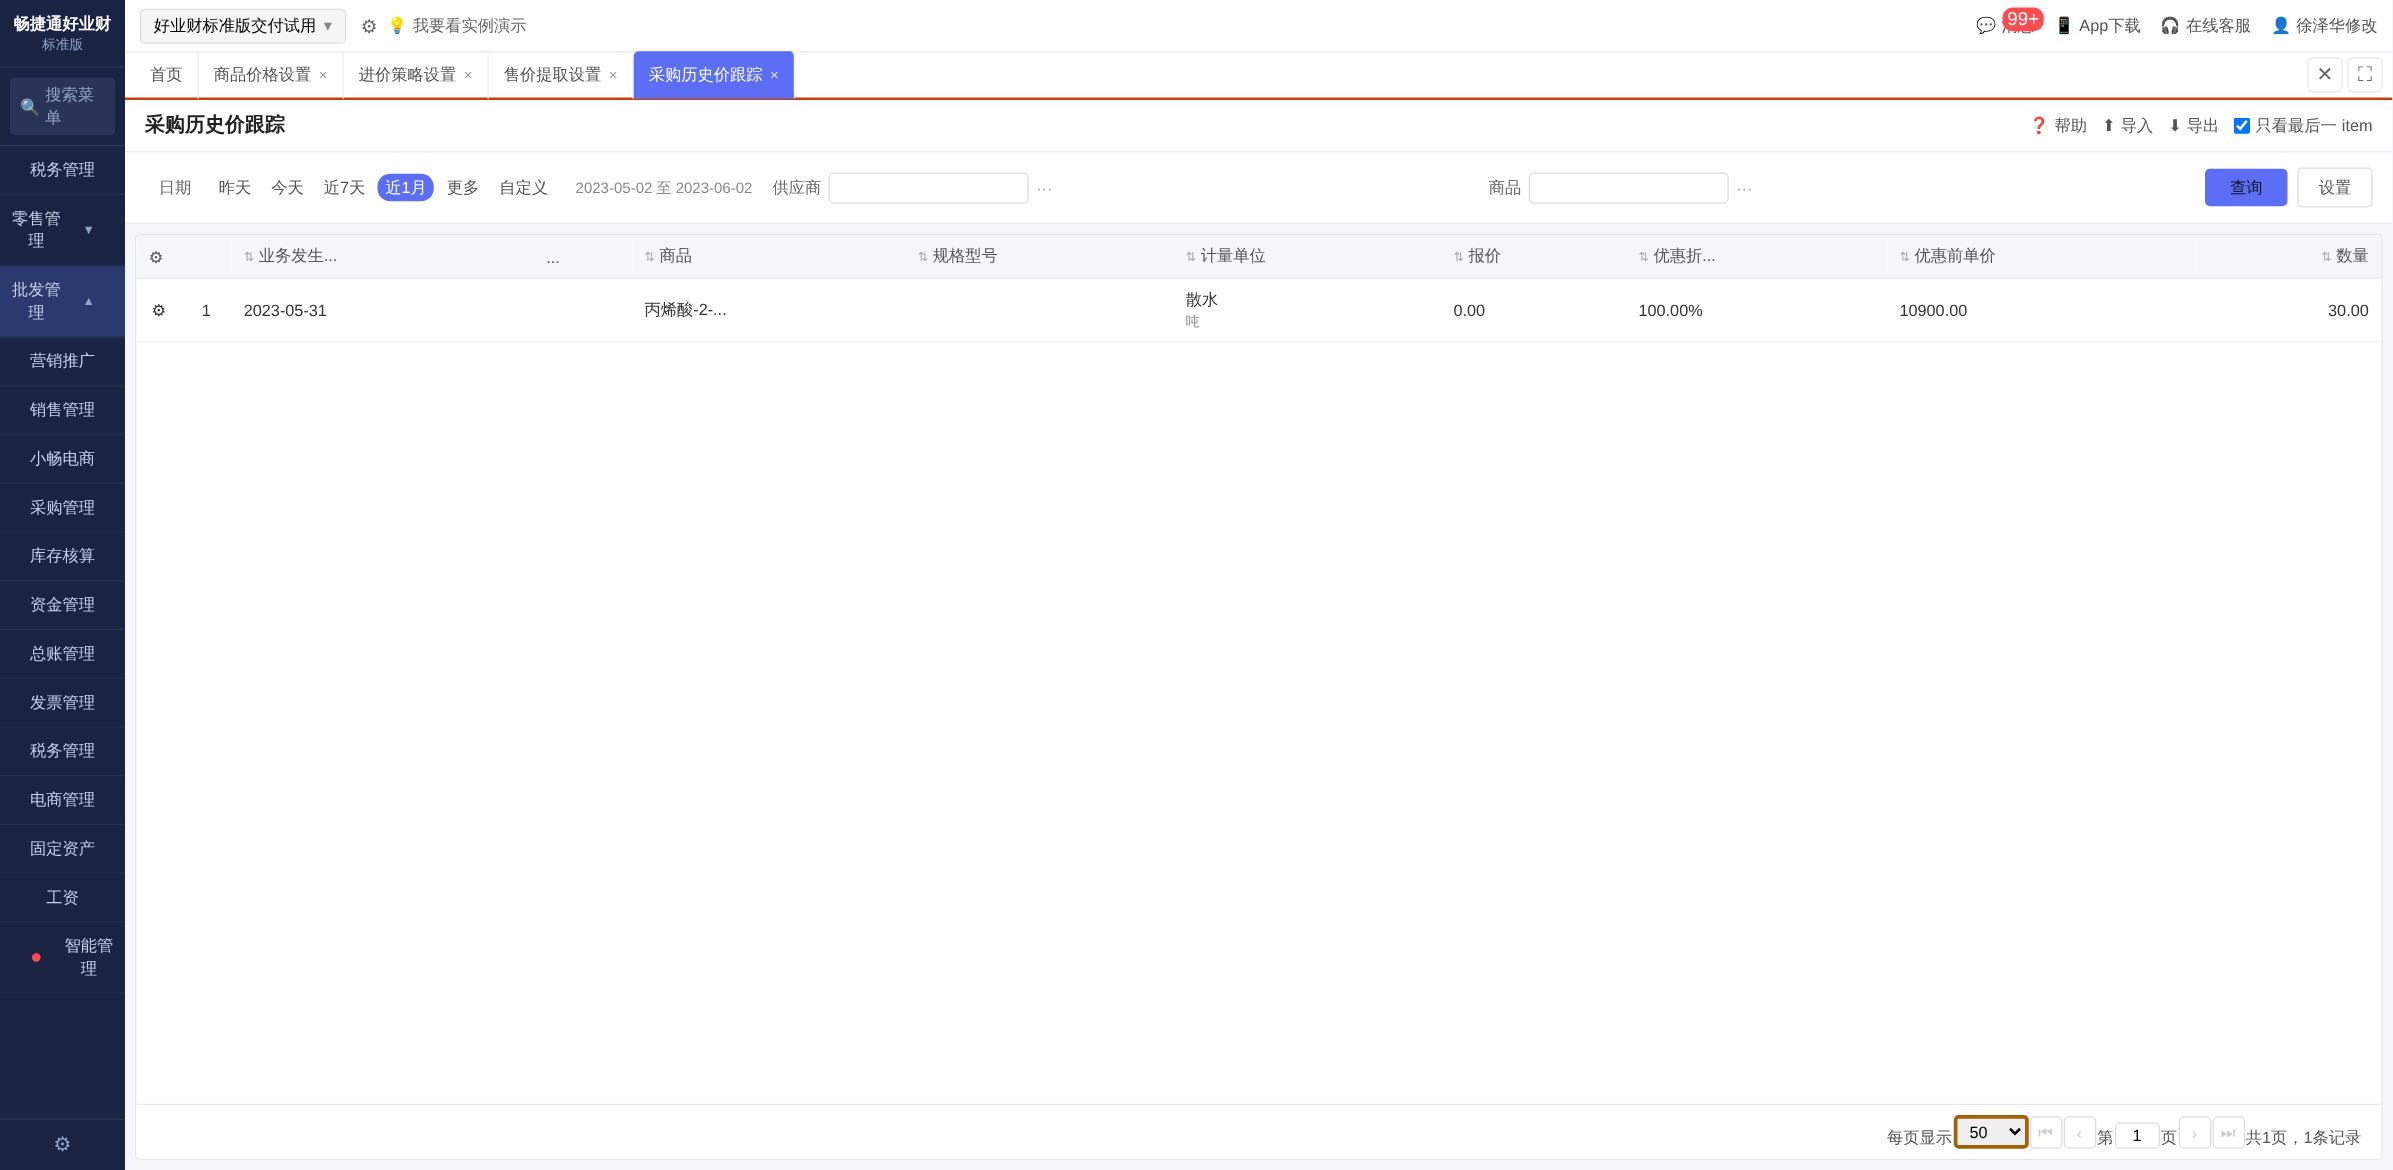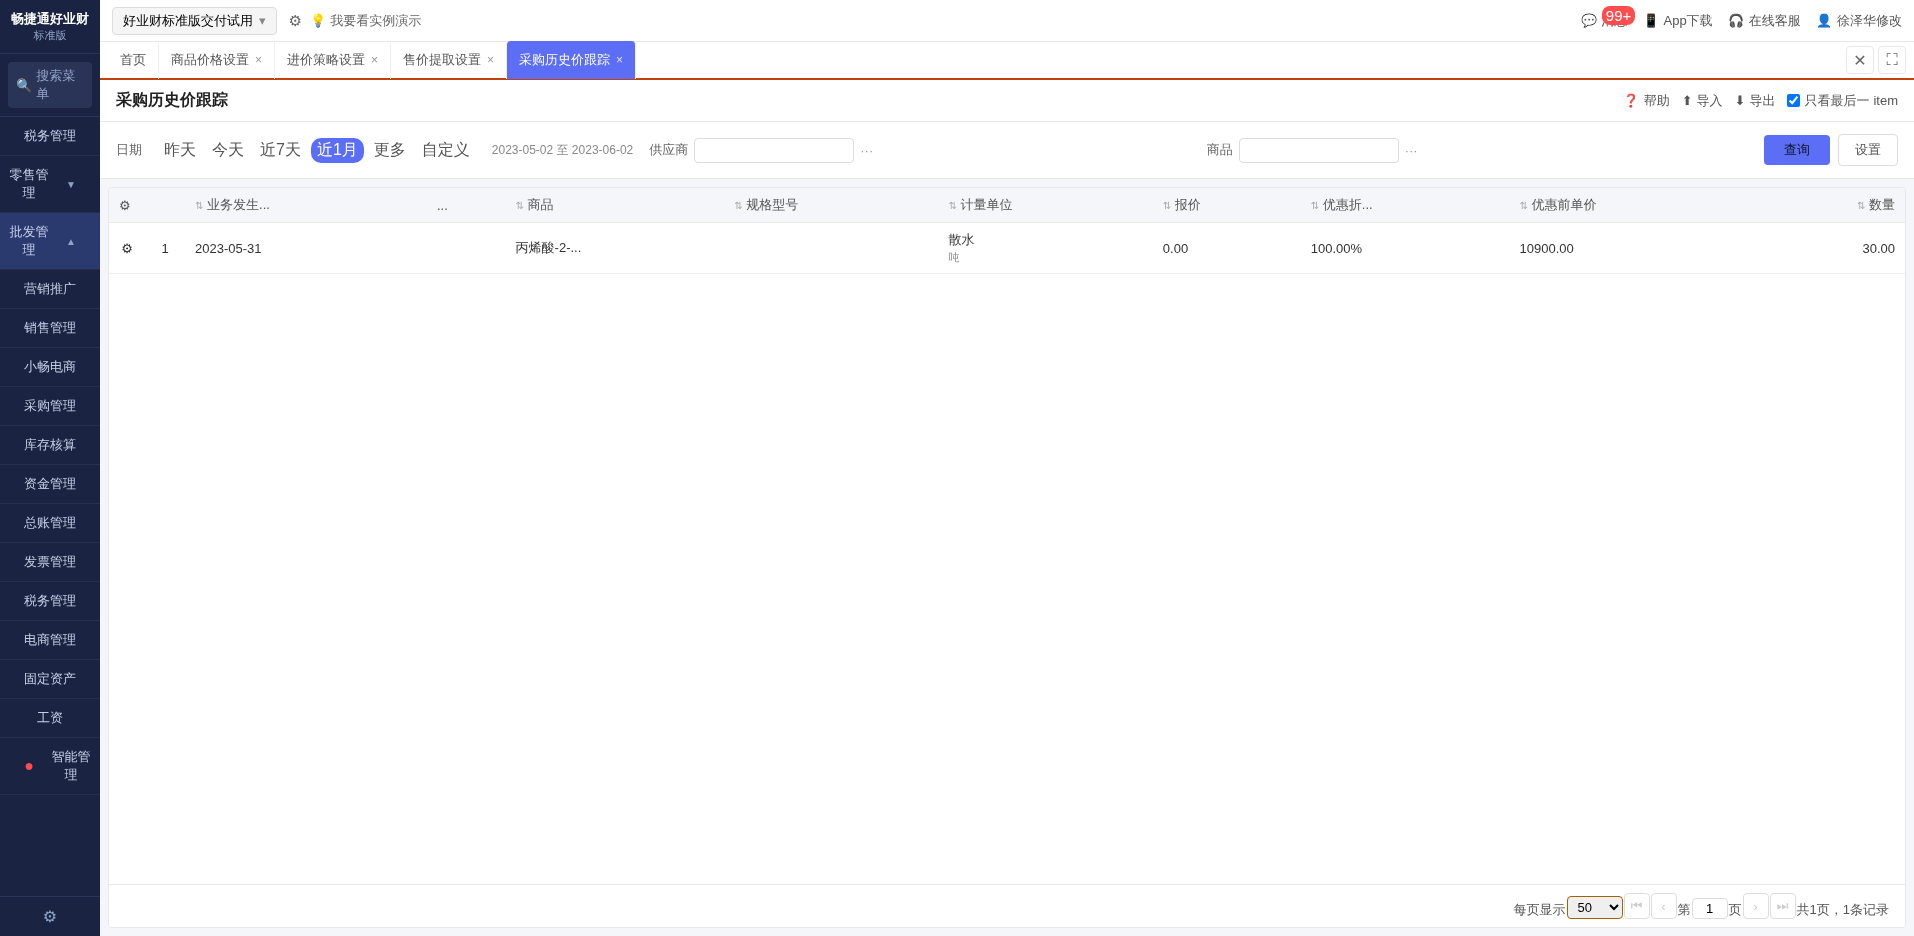--- a/index.html
+++ b/index.html
@@ -241,36 +241,37 @@
     
     .filter-bar {
       background: #fff;
       padding: 12px 16px;
       border-bottom: 1px solid #e8e8e8;
     }
     .filter-row {
       display: flex;
       align-items: center;
       gap: 16px;
+      margin-left: 11px;
     }
     .filter-label {
       color: #666;
       white-space: nowrap;
       font-size: 13px;
     }
     .filter-date-buttons {
       display: flex;
       align-items: center;
       gap: 4px;
     }
     .filter-date-btn {
       padding: 2px 6px;
       cursor: pointer;
       color: #555;
-      font-size: 16px;
+      font-size: 13px;
       border-radius: 10px;
     }
     .filter-date-btn.active {
       background: #5b6ef5;
       color: #fff;
     }
     .filter-date-range {
       color: #888;
       font-size: 12px;
     }
@@ -362,21 +363,21 @@
       border-top: 1px solid #e8e8e8;
       padding: 8px 16px;
       display: flex;
       align-items: flex-end;
       justify-content: flex-end;
       gap: 1px;
       font-size: 13px;
       color: #555;
     }
     .page-size-select {
-      border: 1px solid #a16207;
+      border: 3px solid #a16207;
       border-radius: 4px;
       padding: 2px 6px;
       font-size: 13px;
       cursor: pointer;
     }
     .page-nav-btn {
       width: 26px;
       height: 26px;
       display: flex;
       align-items: center;

